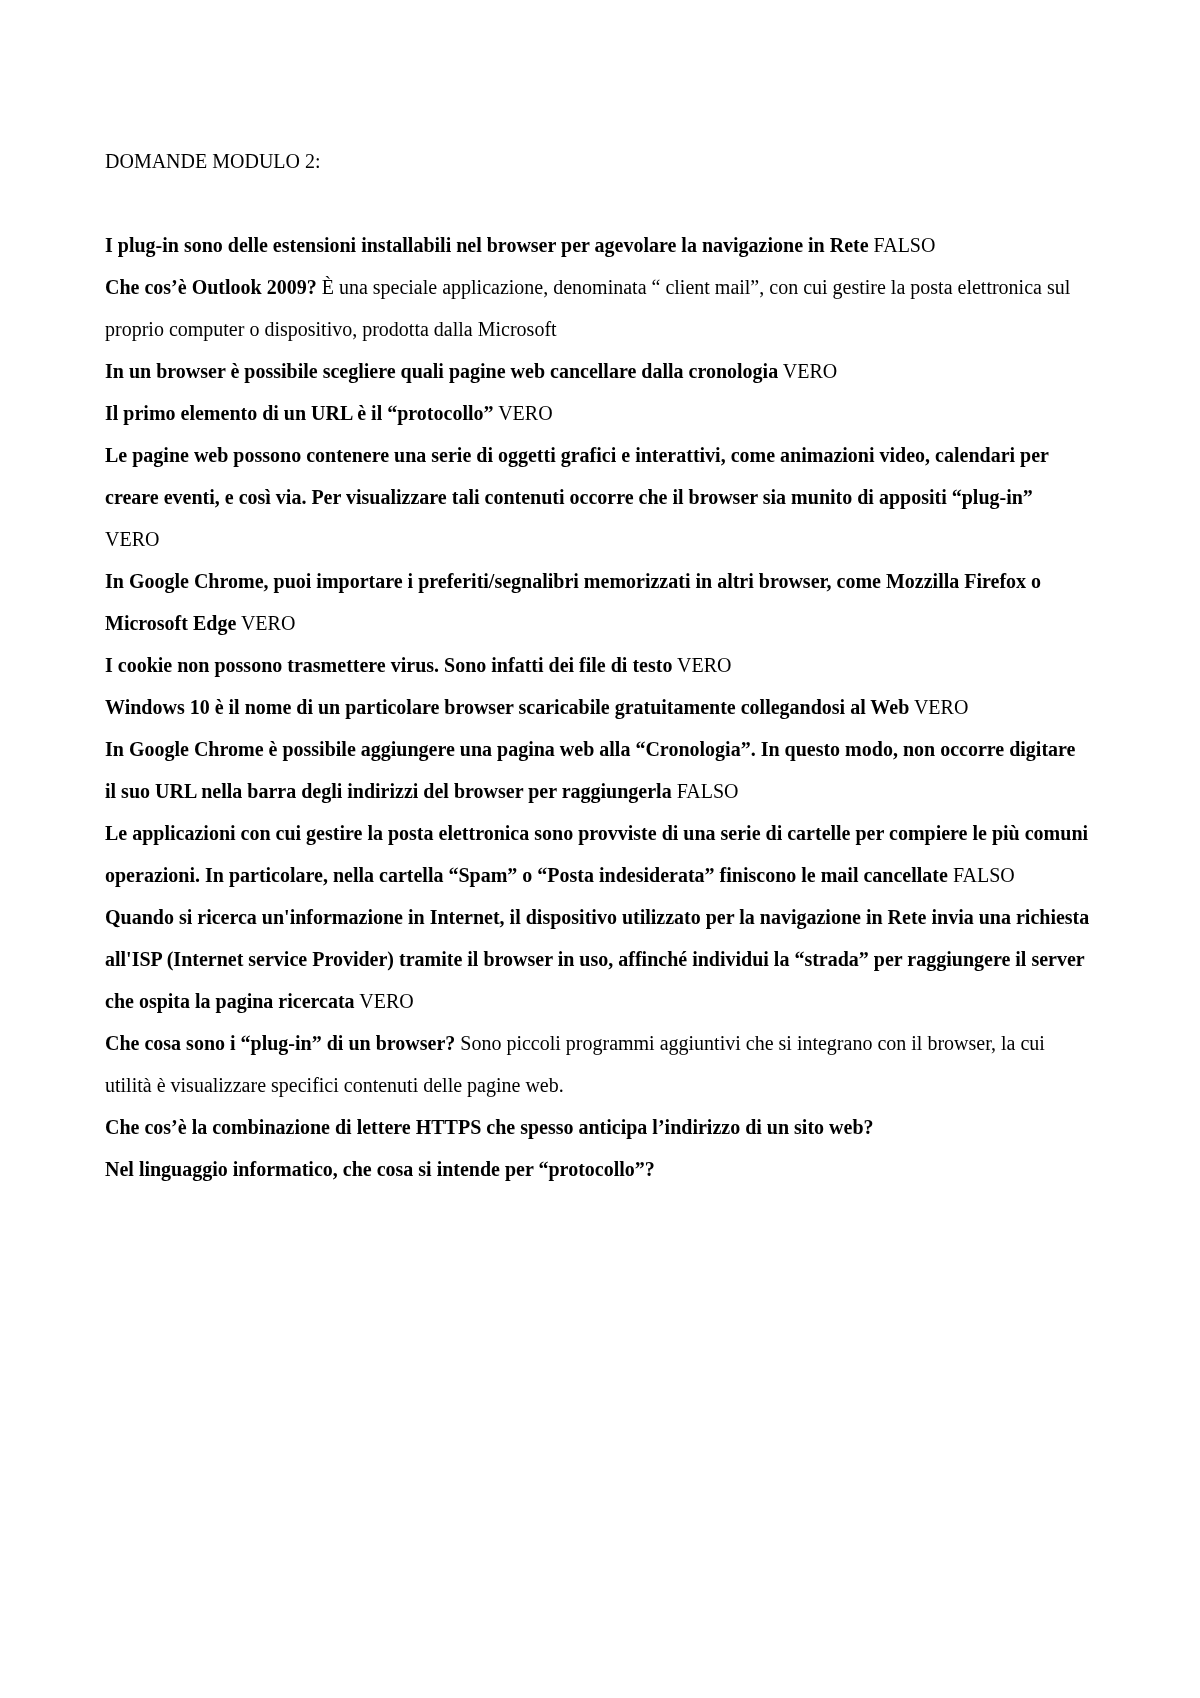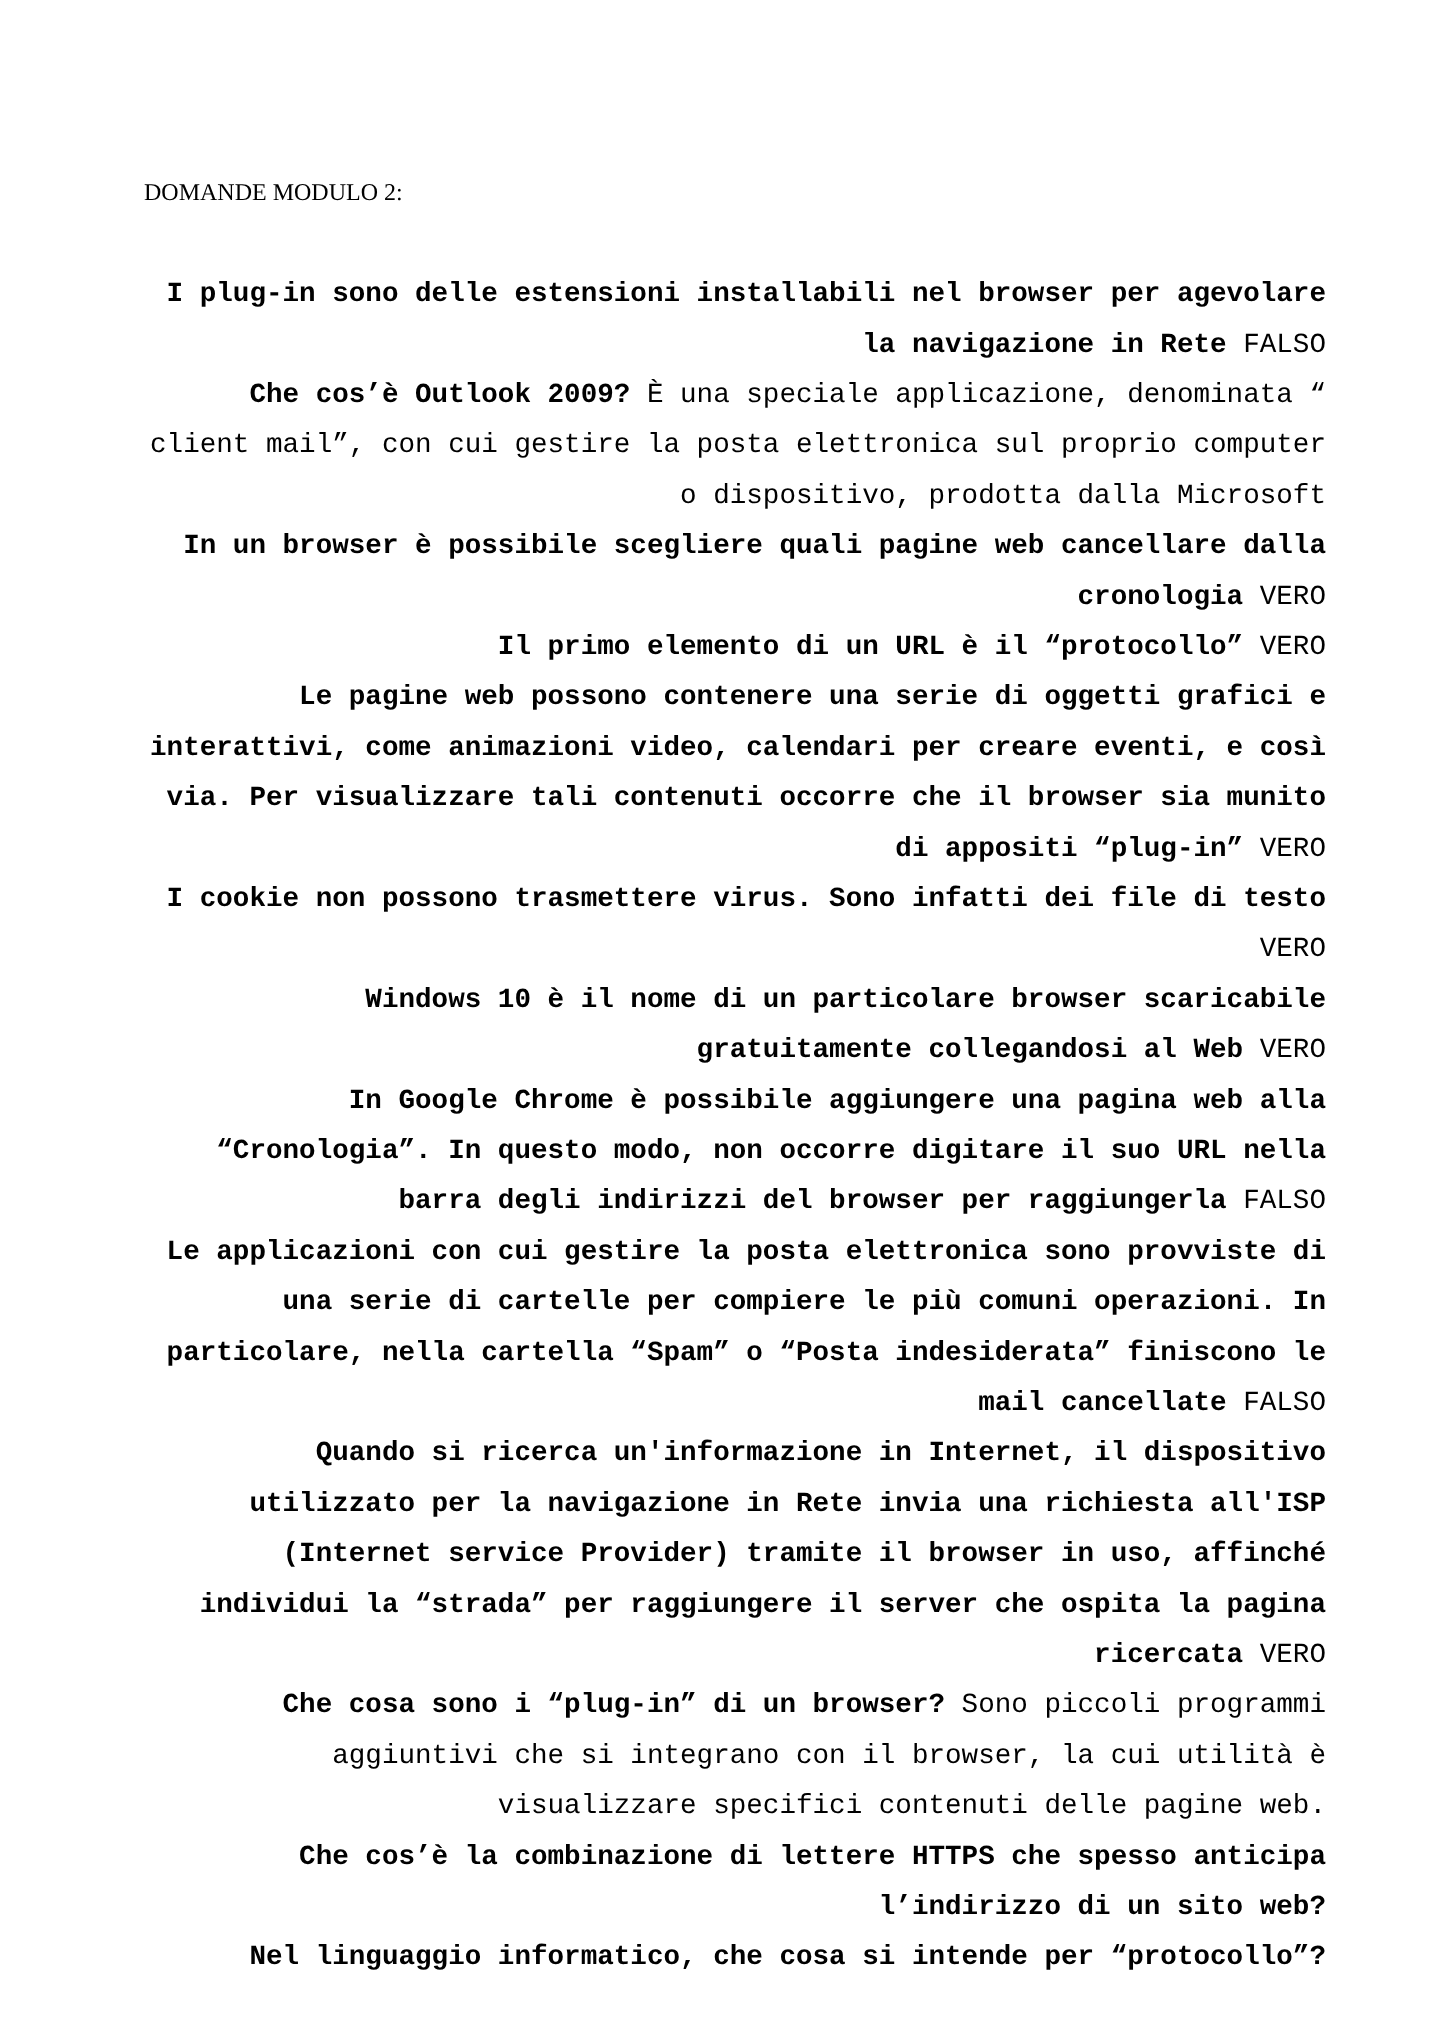--- a/index.html
+++ b/index.html
@@ -11,35 +11,34 @@
     width: 1200px;
     height: 1698px;
     position: relative;
     font-family: "Liberation Serif", "DejaVu Serif", serif;
     color: #000000;
     overflow: hidden;
   }
   .page {
     position: absolute;
     top: 140px;
-    left: 120px;
+    left: 105px;
     width: 985px;
   }
   .doc-title {
     font-size: 20px;
     line-height: 42px;
     font-weight: normal;
     margin: 0 0 42px 0; 
   }
   .para {
-    font-size: 23px;
+    font-size: 20px;
     line-height: 42px;
     margin: 0;
-    text-align: right;
-    font-family: Liberation Mono, monospace;
+    text-align: left;
   }
   .para .q {
     font-weight: bold;
   }
   .para .a {
     font-weight: normal;
   }
 </style>
 </head>
 <body>
@@ -51,20 +50,21 @@
   <p class="para"><span class="q">I plug-in sono delle estensioni installabili nel browser per agevolare la navigazione in Rete</span><span class="a"> FALSO</span></p>
 
   <p class="para"><span class="q">Che cos’è Outlook 2009?</span><span class="a"> È una speciale applicazione, denominata “ client mail”, con cui gestire la posta elettronica sul proprio computer o dispositivo, prodotta dalla Microsoft</span></p>
 
   <p class="para"><span class="q">In un browser è possibile scegliere quali pagine web cancellare dalla cronologia</span><span class="a"> VERO</span></p>
 
   <p class="para"><span class="q">Il primo elemento di un URL è il “protocollo”</span><span class="a"> VERO</span></p>
 
   <p class="para"><span class="q">Le pagine web possono contenere una serie di oggetti grafici e interattivi, come animazioni video, calendari per creare eventi, e così via. Per visualizzare tali contenuti occorre che il browser sia munito di appositi “plug-in”</span><span class="a"> VERO</span></p>
 
+  <p class="para"><span class="q">In Google Chrome, puoi importare i preferiti/segnalibri memorizzati in altri browser, come Mozzilla Firefox o Microsoft Edge</span><span class="a"> VERO</span></p>
 
 
   <p class="para"><span class="q">I cookie non possono trasmettere virus. Sono infatti dei file di testo</span><span class="a"> VERO</span></p>
 
   <p class="para"><span class="q">Windows 10 è il nome di un particolare browser scaricabile gratuitamente collegandosi al Web</span><span class="a"> VERO</span></p>
 
   <p class="para"><span class="q">In Google Chrome è possibile aggiungere una pagina web alla “Cronologia”. In questo modo, non occorre digitare il suo URL nella barra degli indirizzi del browser per raggiungerla</span><span class="a"> FALSO</span></p>
 
 
   <p class="para"><span class="q">Le applicazioni con cui gestire la posta elettronica sono provviste di una serie di cartelle per compiere le più comuni operazioni. In particolare, nella cartella “Spam” o “Posta indesiderata” finiscono le mail cancellate</span><span class="a"> FALSO</span></p>

